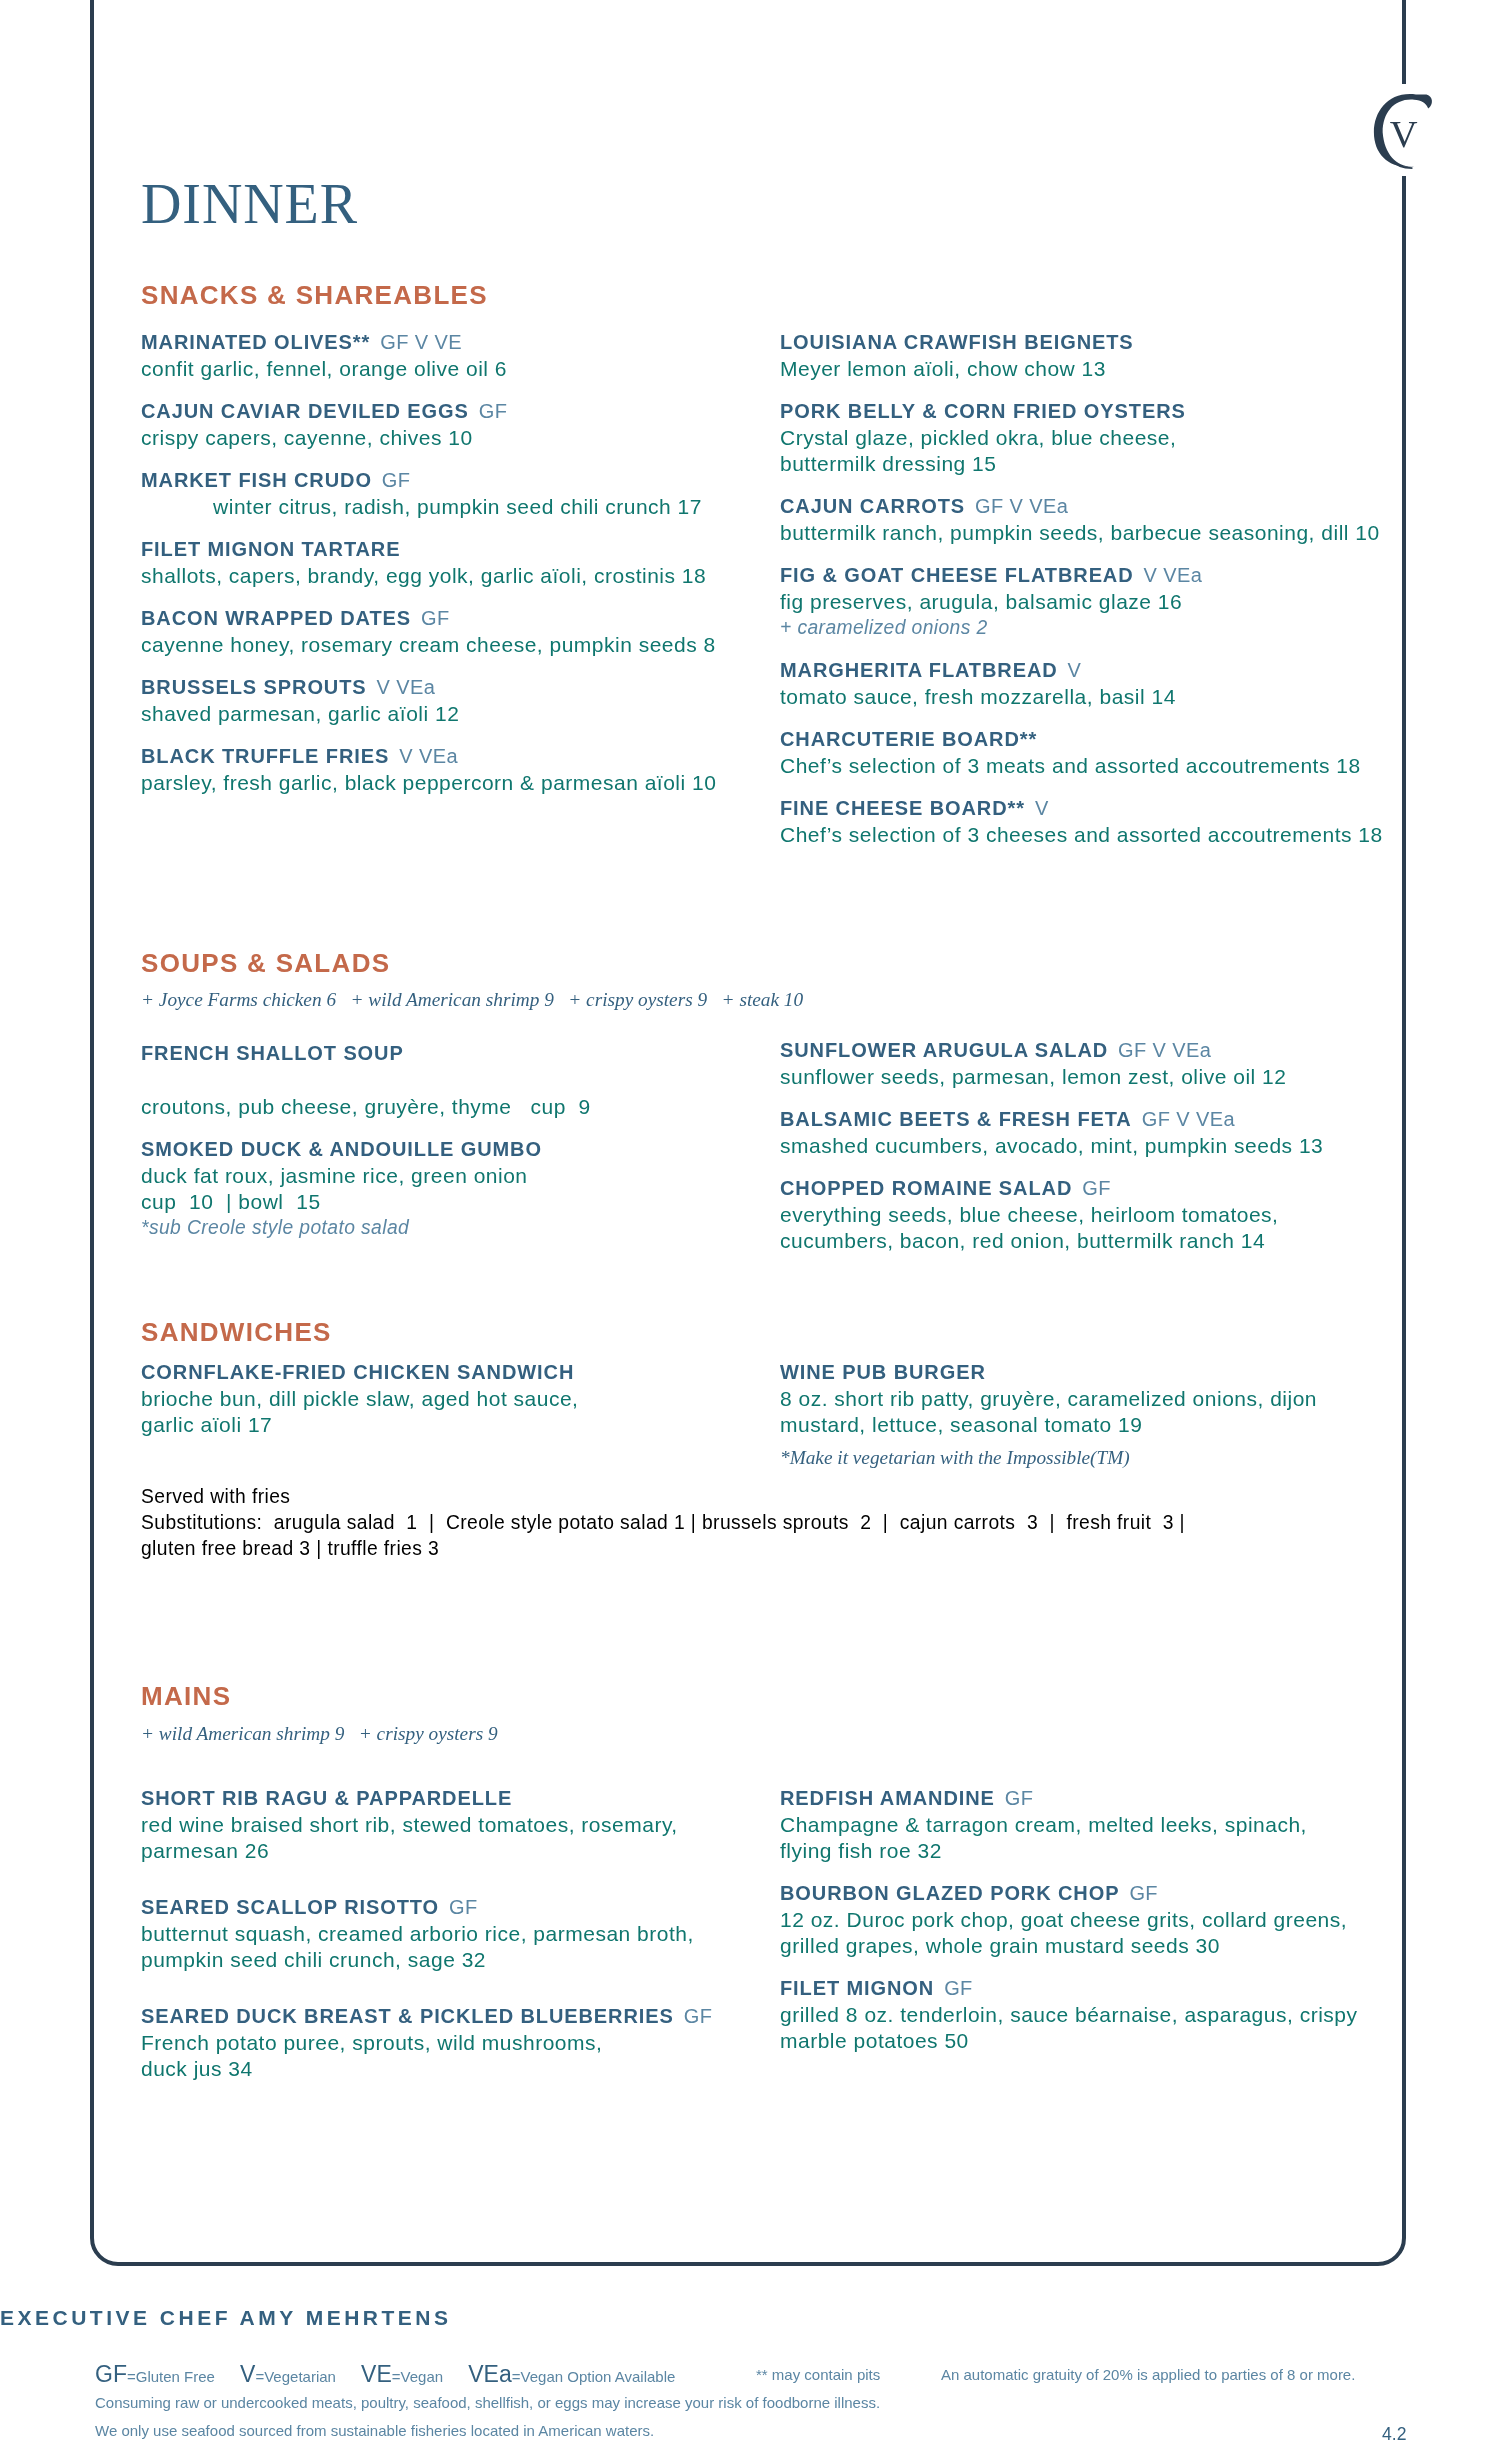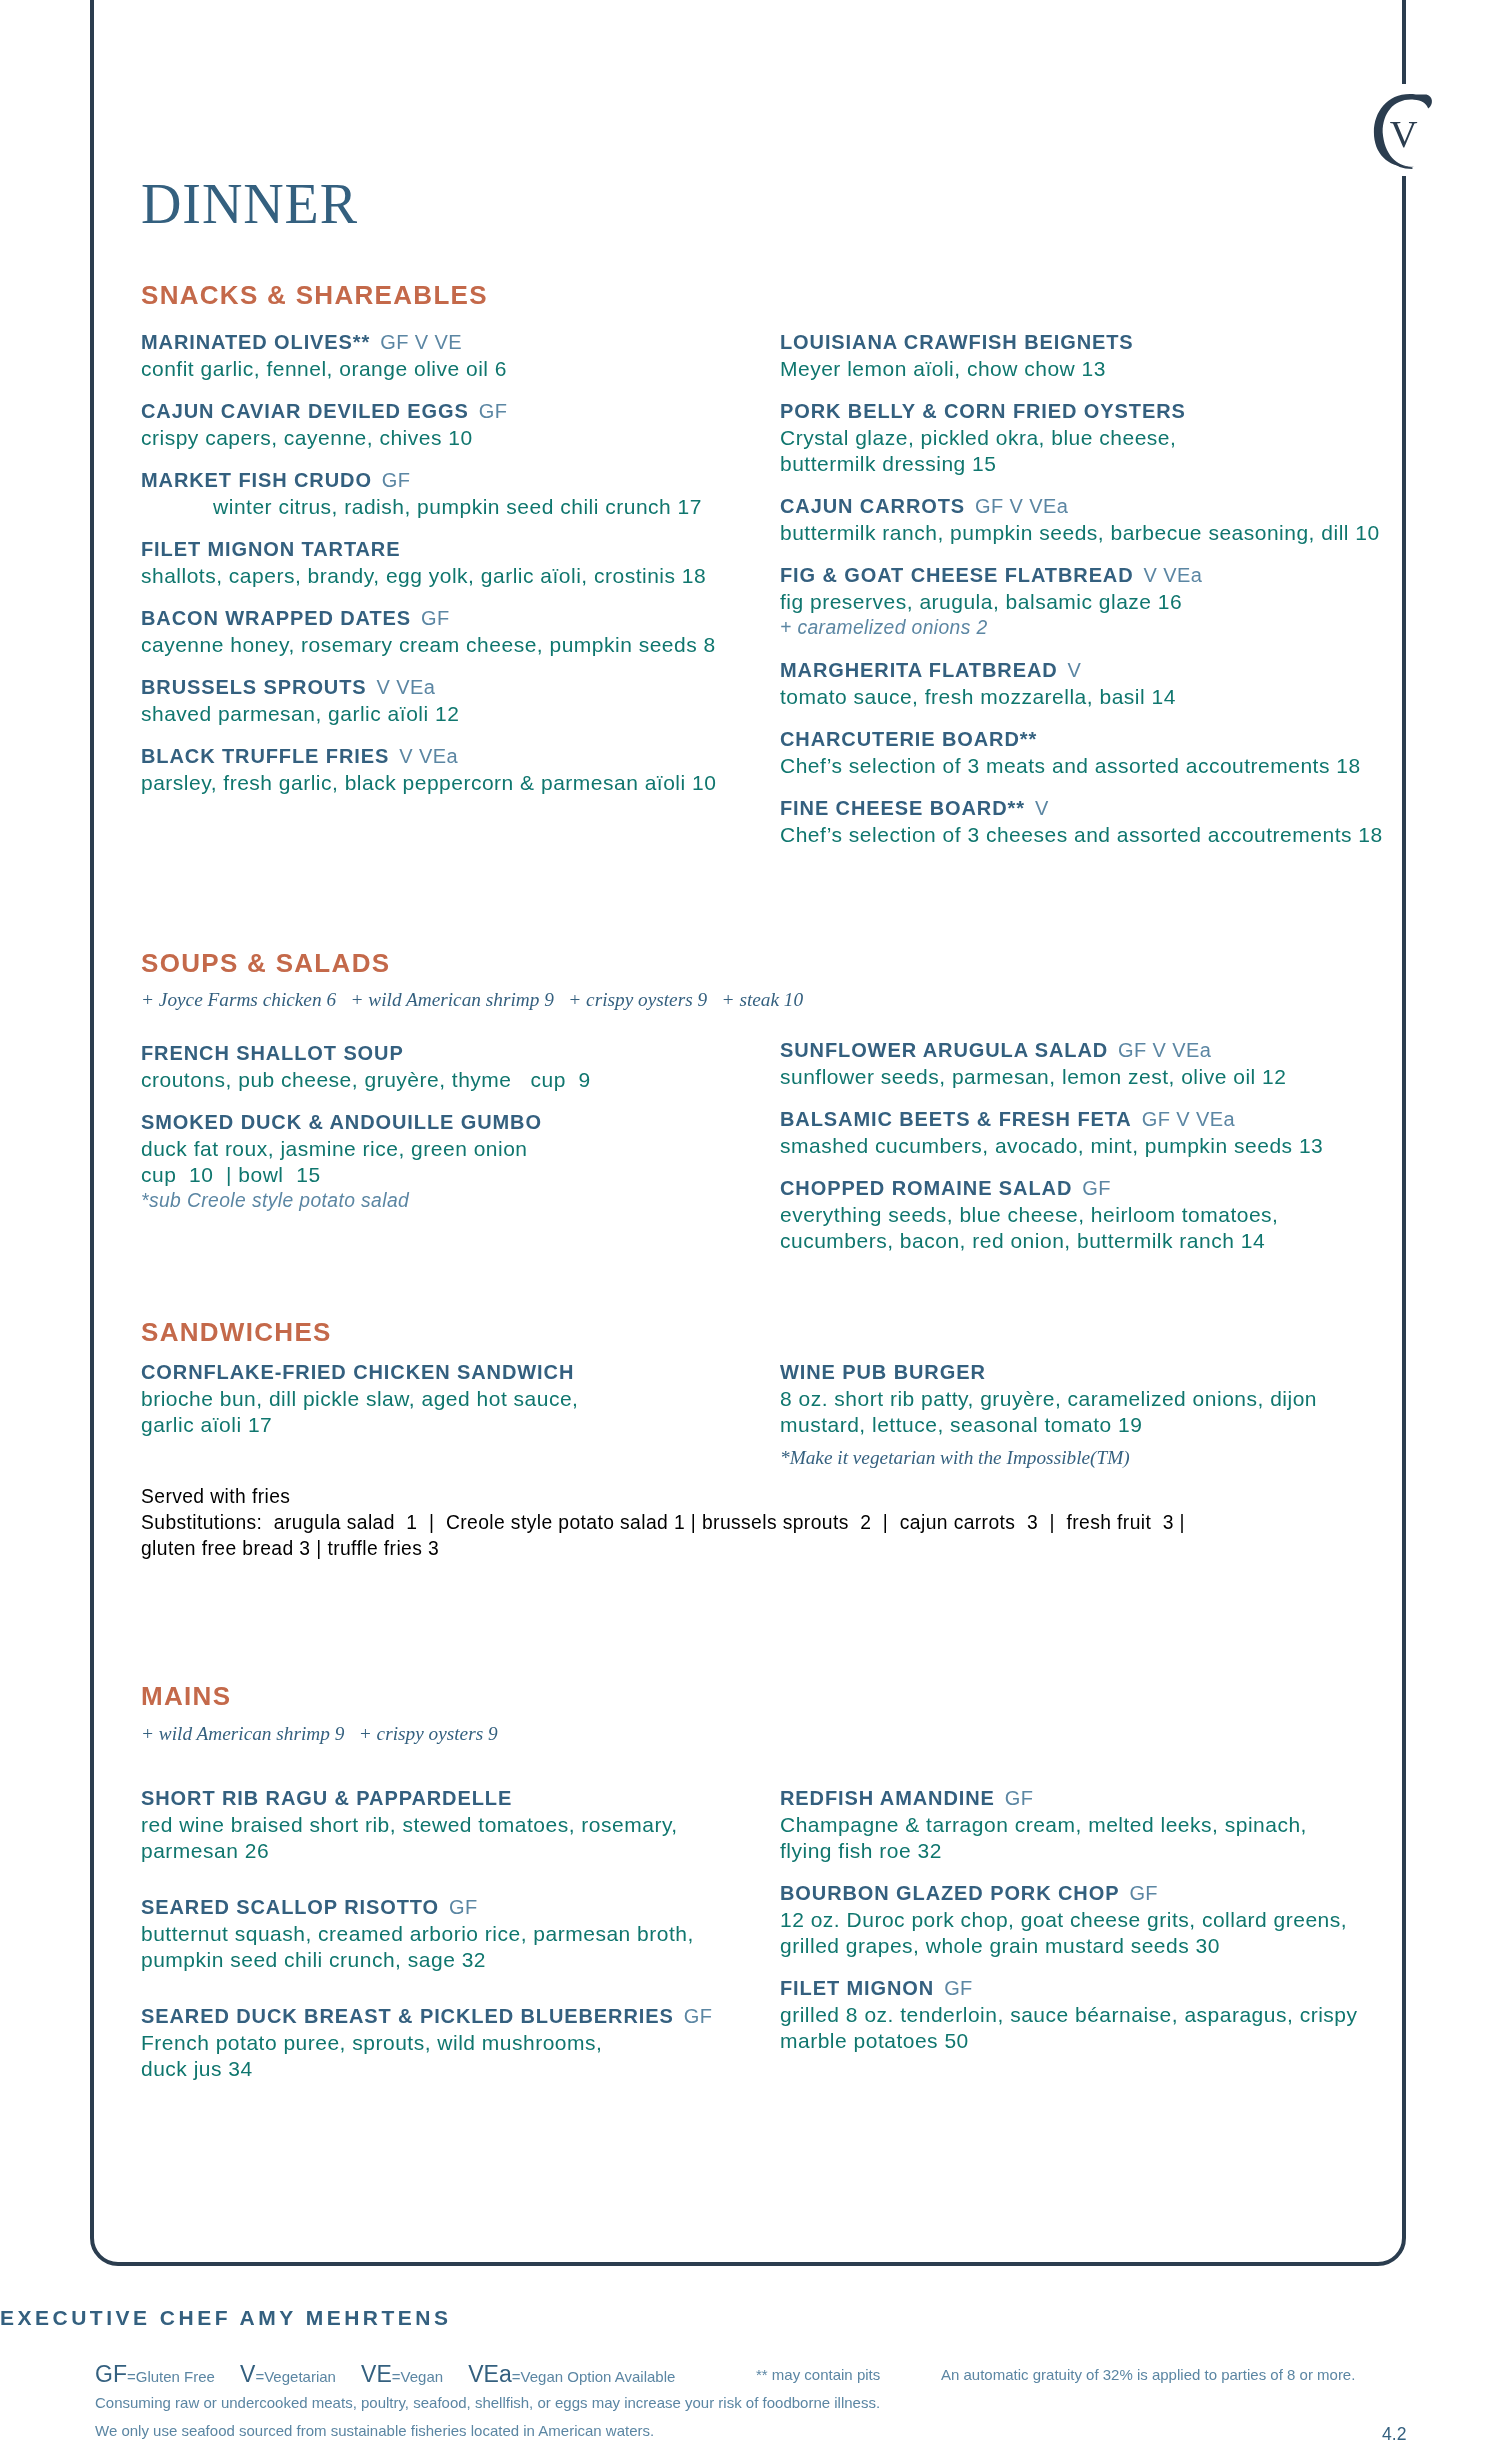--- a/index.html
+++ b/index.html
@@ -129,21 +129,21 @@
       <div class="iname"><span>FINE CHEESE BOARD**</span><span class="tags">V</span></div>
       <div class="idesc" style="white-space: pre;">Chef’s selection of 3 cheeses and assorted accoutrements 18</div>
     </div>
   </div>
 
 <div class="sec-head" style="top:948px">SOUPS &amp; SALADS</div>
 <div class="addons" style="top:989px; white-space:pre">+ Joyce Farms chicken 6   + wild American shrimp 9   + crispy oysters 9   + steak 10</div>
 <div class="col" style="left:141px; top:1040px">
     <div class="item">
       <div class="iname"><span>FRENCH SHALLOT SOUP</span></div>
-      <div class="idesc" style="white-space: pre;">croutons, pub cheese, gruyère, thyme   cup  9</div>
+      <div class="idesc" style="white-space: pre; margin-top: 27px;">croutons, pub cheese, gruyère, thyme   cup  9</div>
     </div>
     <div class="item">
       <div class="iname"><span>SMOKED DUCK &amp; ANDOUILLE GUMBO</span></div>
       <div class="idesc" style="white-space: pre;">duck fat roux, jasmine rice, green onion</div>
       <div class="idesc" style="white-space: pre;">cup  10  | bowl  15</div>
       <div class="inote">*sub Creole style potato salad</div>
     </div>
   </div>
 <div class="col" style="left:780px; top:1037px">
     <div class="item">
@@ -221,17 +221,17 @@
   </div>
 
 <div class="chef">EXECUTIVE CHEF AMY MEHRTENS</div>
 <div class="legend">
   <span class="big">GF</span><span>=Gluten Free</span><span class="gap"></span>
   <span class="big">V</span><span>=Vegetarian</span><span class="gap"></span>
   <span class="big">VE</span><span>=Vegan</span><span class="gap"></span>
   <span class="big">VEa</span><span>=Vegan Option Available</span>
 </div>
 <div class="pits">** may contain pits</div>
-<div class="gratuity">An automatic gratuity of 32% is applied to parties of 8 or more.</div>
+<div class="gratuity">An automatic gratuity of 20% is applied to parties of 8 or more.</div>
 <div class="fine1">Consuming raw or undercooked meats, poultry, seafood, shellfish, or eggs may increase your risk of foodborne illness.</div>
 <div class="fine2">We only use seafood sourced from sustainable fisheries located in American waters.</div>
 <div class="version">4.2</div>
 
 
 </body></html>

